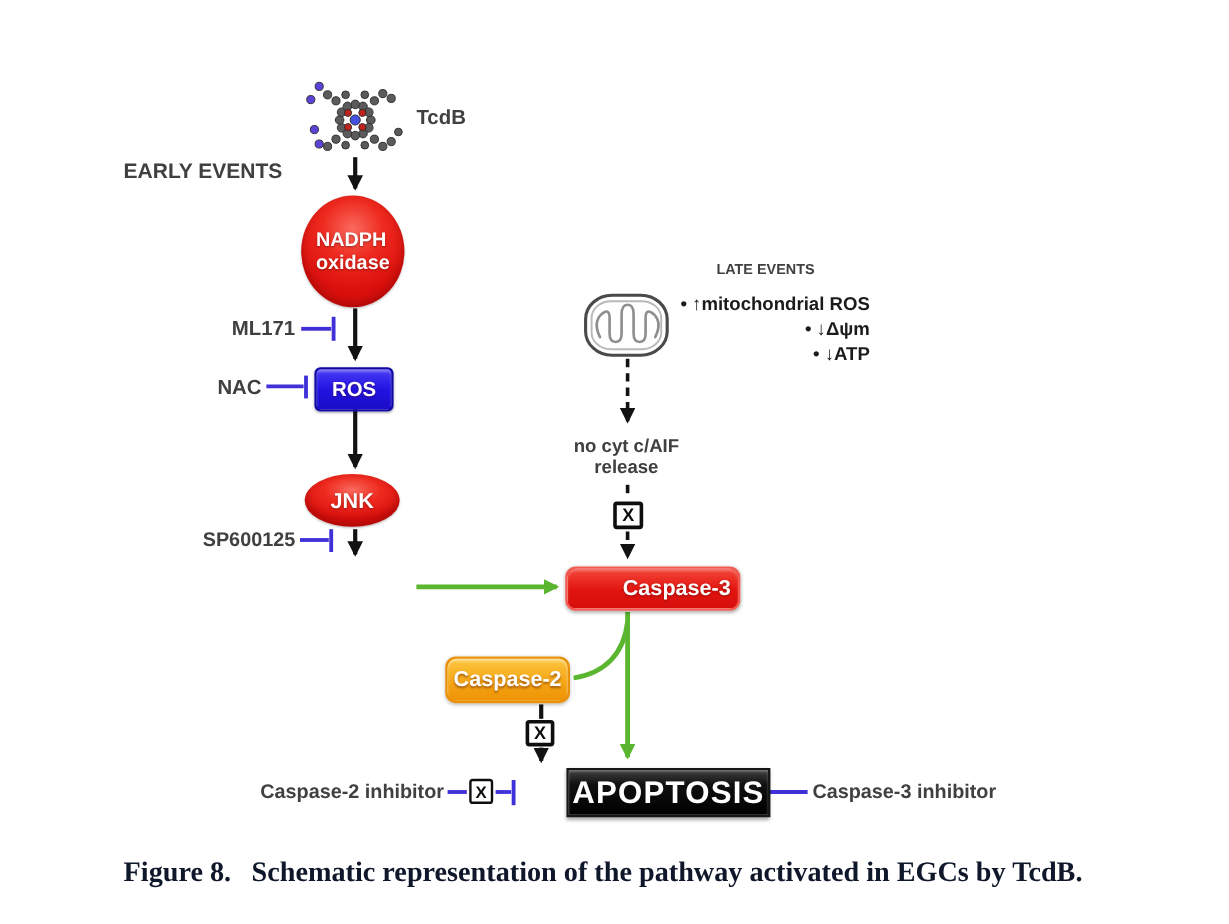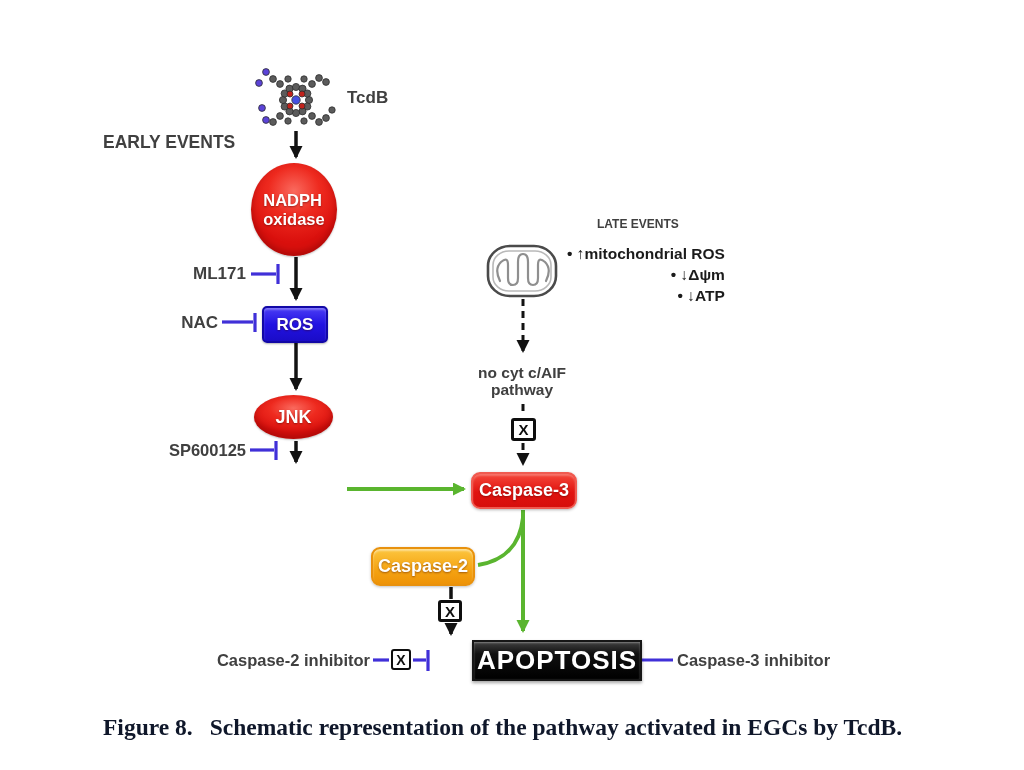--- a/index.html
+++ b/index.html
@@ -157,33 +157,33 @@
   </div>
 
   <div class="abs node ellipse" style="left:251px;top:163px;width:86px;height:93px;font-size:16.5px;line-height:19px;">
     <div>
         <div>NADPH</div>
          <div>oxidase</div>
       </div>
   </div>
   <div class="abs node bluebox" style="left:262px;top:306px;width:62px;height:33px;font-size:17px;">ROS</div>
   <div class="abs node ellipse" style="left:254px;top:395px;width:79px;height:44px;font-size:18px;">JNK</div>
-  <div class="abs node redbox" style="left:471px;top:472px;width:102px;height:33px;font-size:18px;">Caspase-3</div>
+  <div class="abs node redbox" style="left:471px;top:472px;width:102px;height:33px;font-size:18px;padding-left:40px;">Caspase-3</div>
   <div class="abs node amberbox" style="left:371px;top:547px;width:100px;height:35px;font-size:18px;">Caspase-2</div>
   <div class="abs node blackbox" style="left:438px;top:640px;width:166px;height:37px;font-size:26px;">APOPTOSIS</div>
 
   <div class="abs lbl" style="left:184px;top:264px;width:62px;text-align:right;font-size:17px;">ML171</div>
   <div class="abs lbl" style="left:172px;top:313px;width:46px;text-align:right;font-size:17px;">NAC</div>
   <div class="abs lbl" style="left:158px;top:441px;width:88px;text-align:right;font-size:16.5px;">SP600125</div>
   <div class="abs lbl" style="left:214px;top:651px;width:156px;text-align:right;font-size:16.5px;">Caspase-2 inhibitor</div>
   <div class="abs lbl" style="left:677px;top:651px;font-size:16.5px;">Caspase-3 inhibitor</div>
 
   <div class="abs lbl" style="left:452px;top:364px;width:140px;text-align:center;font-size:15.5px;line-height:17px;">
     <div>no cyt c/AIF</div>
-    <div>pathway</div>
+    <div>release</div>
   </div>
 
   <div class="abs xbox" style="left:511px;top:418px;width:19px;height:17px;">X</div>
   <div class="abs xbox" style="left:438px;top:600px;width:18px;height:16px;">X</div>
   <div class="abs xbox" style="left:391px;top:649px;width:16px;height:17px;border-width:2.5px;font-size:14px;">X</div>
 
   <div class="abs caption" style="left:103px;top:714px;">
     <span>Figure 8.</span><span class="gap">Schematic representation of the pathway activated in EGCs by TcdB.</span>
   </div>
 

